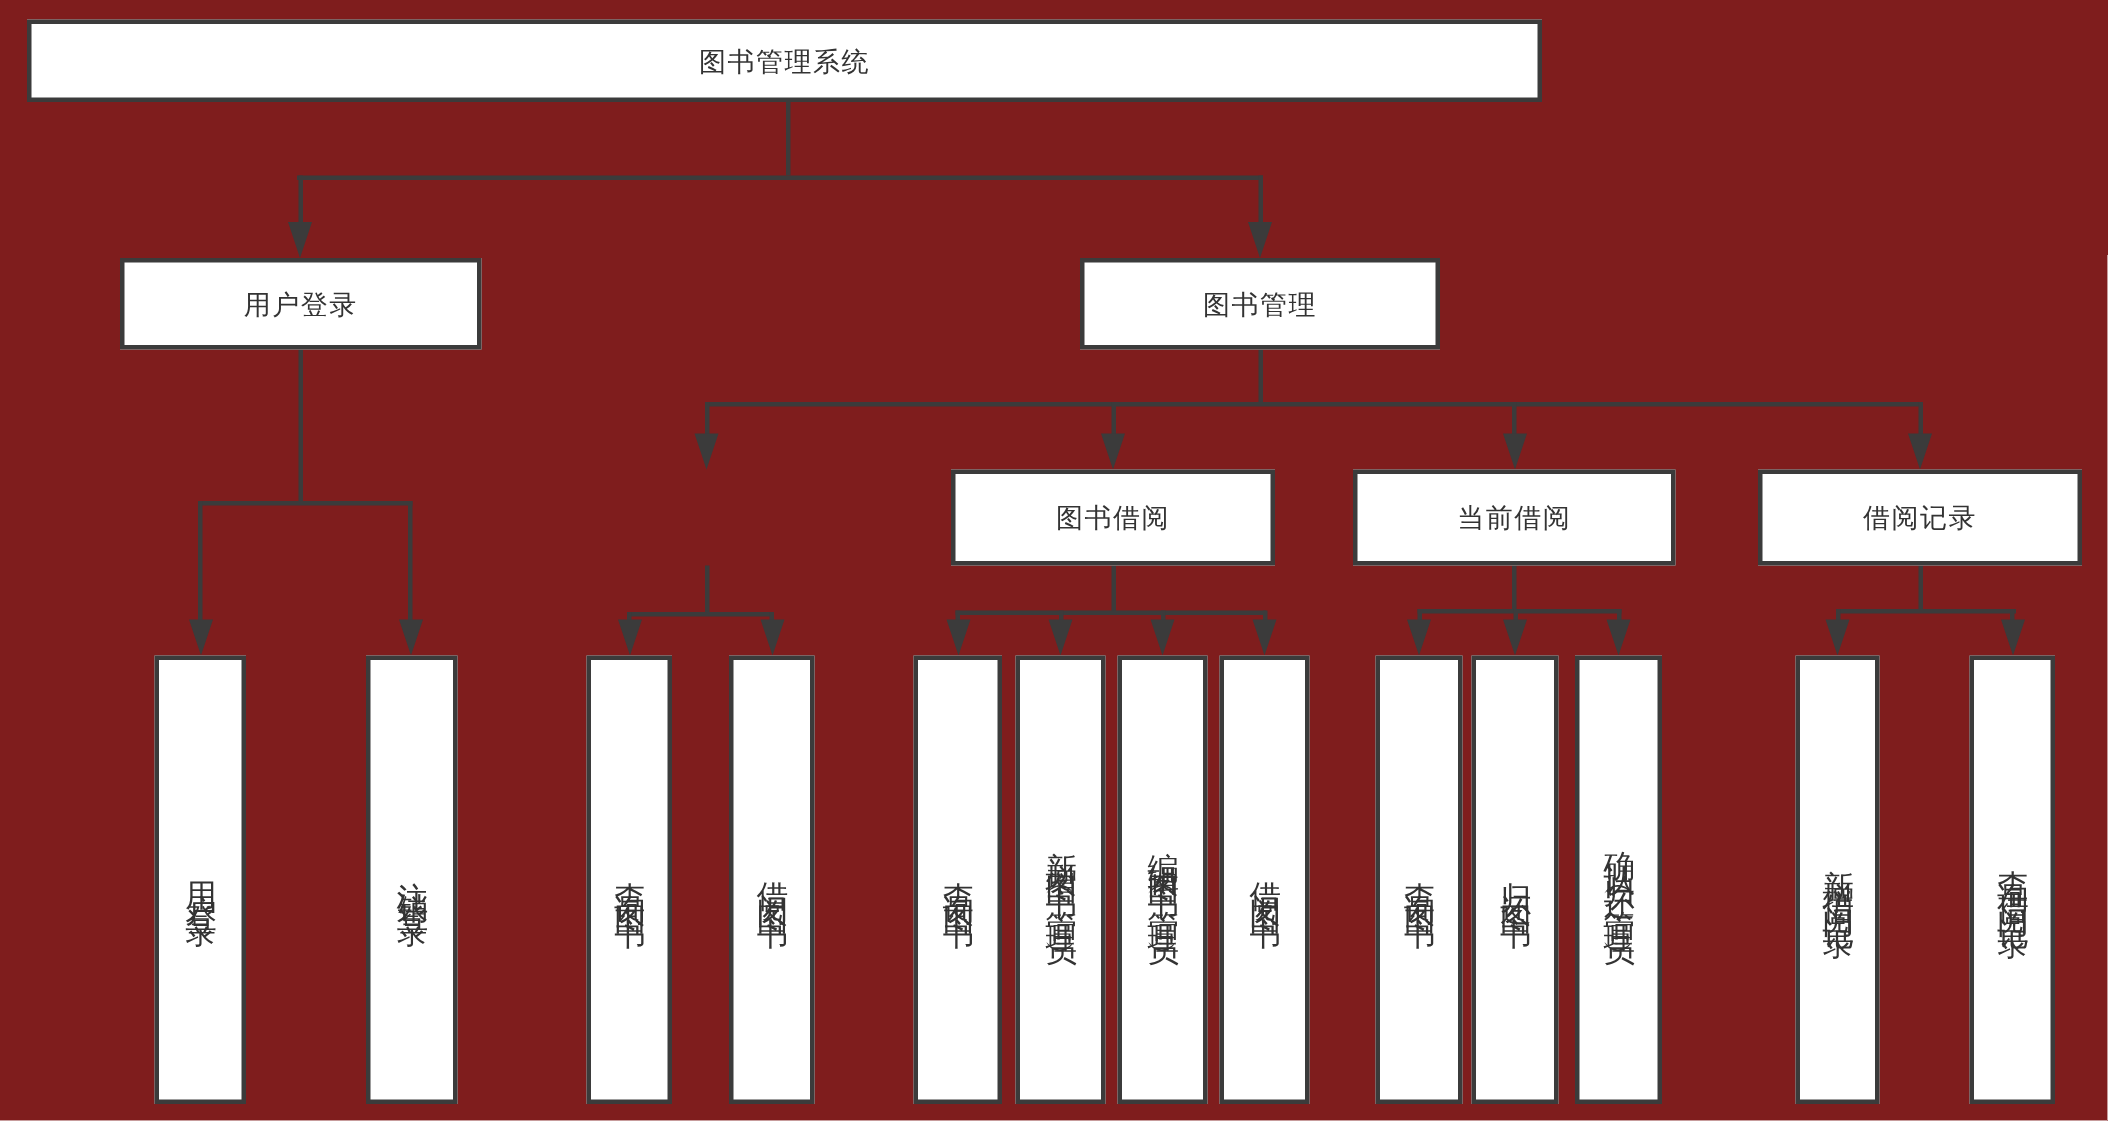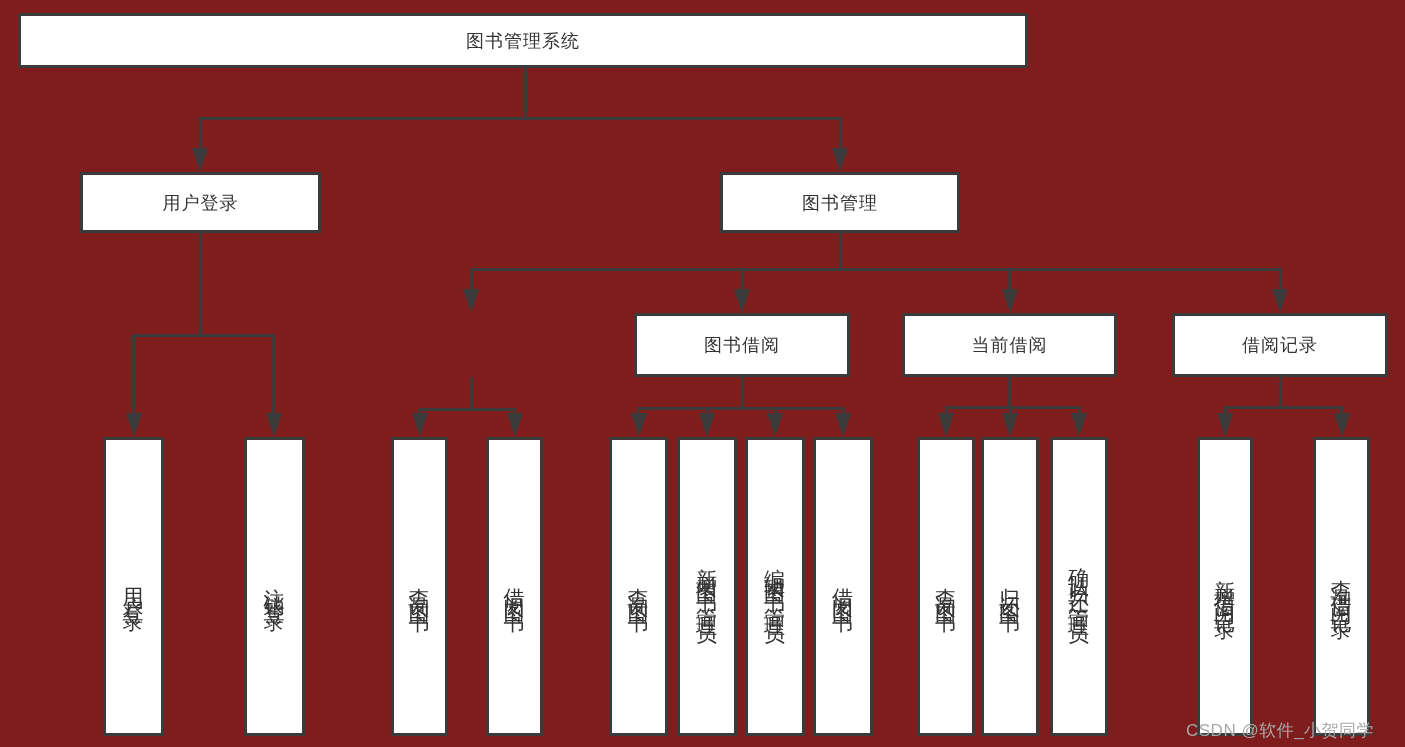--- a/index.html
+++ b/index.html
@@ -170,15 +170,14 @@
     <span class="vtext">确认归还（管理员）</span>
   </div>
 
   <div class="node" style="left:1197px;top:437px;width:56px;height:299px;">
     <span class="vtext">新增借阅记录</span>
   </div>
   <div class="node" style="left:1313px;top:437px;width:57px;height:299px;">
     <span class="vtext">查询借阅记录</span>
   </div>
 
-  <div class="watermark">CSDN @软件_小贺同学</div>
 
 </div>
 
 </body></html>

